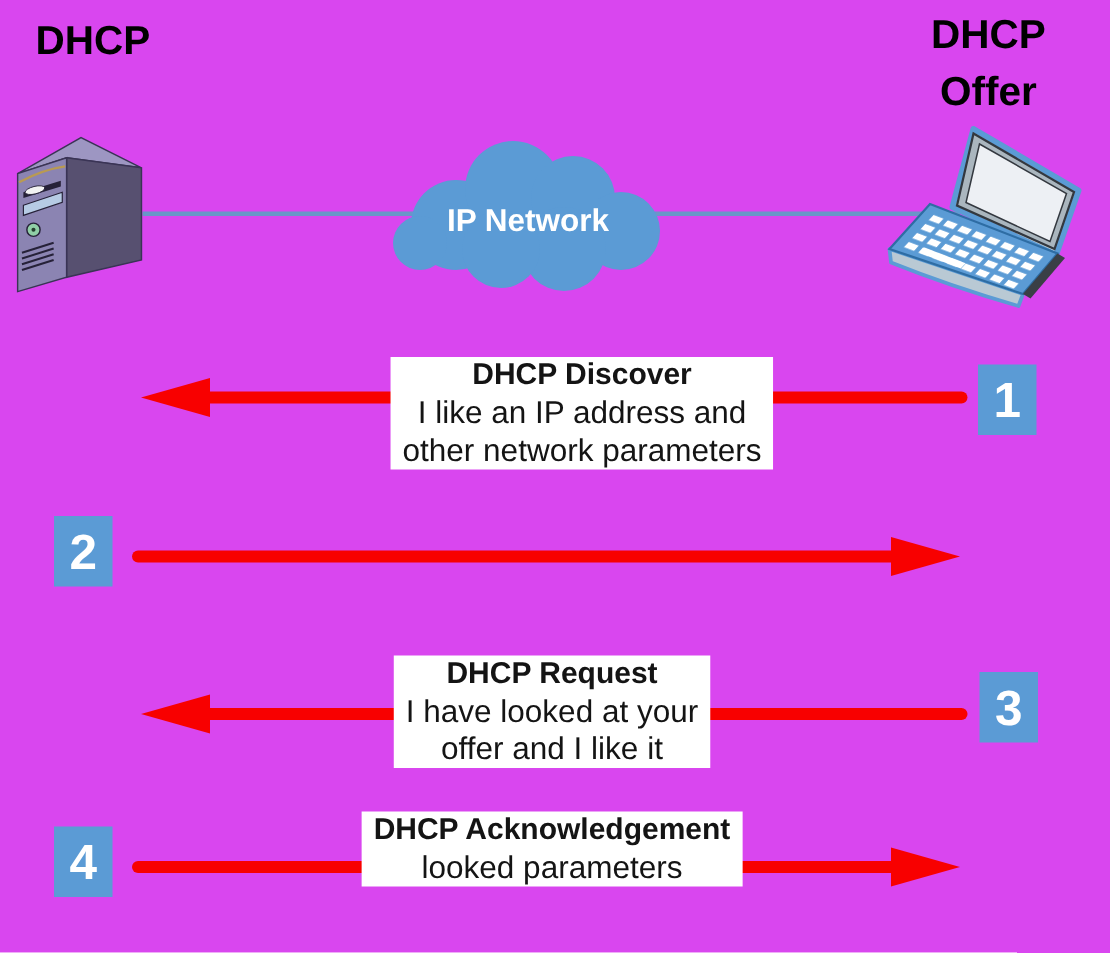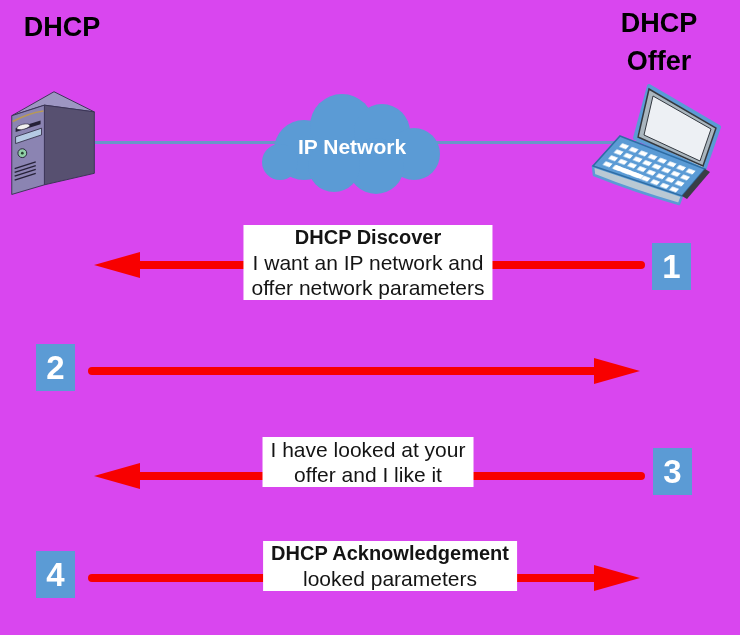--- a/index.html
+++ b/index.html
@@ -104,46 +104,47 @@
     <polygon points="36,61 112,90 90,114 14,85" fill="url(#keys)"></polygon>
     <g transform="matrix(9.5,3.6,-5.5,6,36,61)">
       <rect x="1.2" y="3.12" width="2.9" height="0.6" fill="#ffffff"></rect>
     </g>
   </svg>
 
   <svg class="arrow" style="top:250px;" viewBox="0 0 560 30">
     <line x1="52" y1="15" x2="553" y2="15" stroke="var(--arrow-red)" stroke-width="8" stroke-linecap="round"></line>
     <polygon points="6,15 52,2 52,28" fill="var(--arrow-red)"></polygon>
   </svg>
-  <div class="msg" style="top:225px;">
+  <div class="msg" style="top:238px;margin-left:20px;">
     <div class="msg-title">DHCP Discover</div>
-    <div class="msg-line">I want an IP network and</div>
-    <div class="msg-line">offer network parameters</div>
+    <div class="msg-line">I like an IP address and</div>
+    <div class="msg-line">other network parameters</div>
   </div>
   <div class="step" style="left:652px;top:243px;">1</div>
 
   <svg class="arrow" style="top:356px;" viewBox="0 0 560 30">
     <line x1="4" y1="15" x2="506" y2="15" stroke="var(--arrow-red)" stroke-width="8" stroke-linecap="round"></line>
     <polygon points="552,15 506,2 506,28" fill="var(--arrow-red)"></polygon>
   </svg>
   <div class="step" style="left:36px;top:344px;">2</div>
 
   <svg class="arrow" style="top:461px;" viewBox="0 0 560 30">
     <line x1="52" y1="15" x2="553" y2="15" stroke="var(--arrow-red)" stroke-width="8" stroke-linecap="round"></line>
     <polygon points="6,15 52,2 52,28" fill="var(--arrow-red)"></polygon>
   </svg>
   <div class="msg" style="top:437px;">
+    <div class="msg-title">DHCP Request</div>
     <div class="msg-line">I have looked at your</div>
     <div class="msg-line">offer and I like it</div>
   </div>
   <div class="step" style="left:653px;top:448px;">3</div>
 
   <svg class="arrow" style="top:563px;" viewBox="0 0 560 30">
     <line x1="4" y1="15" x2="506" y2="15" stroke="var(--arrow-red)" stroke-width="8" stroke-linecap="round"></line>
     <polygon points="552,15 506,2 506,28" fill="var(--arrow-red)"></polygon>
   </svg>
-  <div class="msg" style="top:541px;margin-left:22px;">
+  <div class="msg" style="top:541px;">
     <div class="msg-title">DHCP Acknowledgement</div>
     <div class="msg-line">looked parameters</div>
   </div>
   <div class="step" style="left:36px;top:551px;">4</div>
 
 </div>
 
 </body></html>

